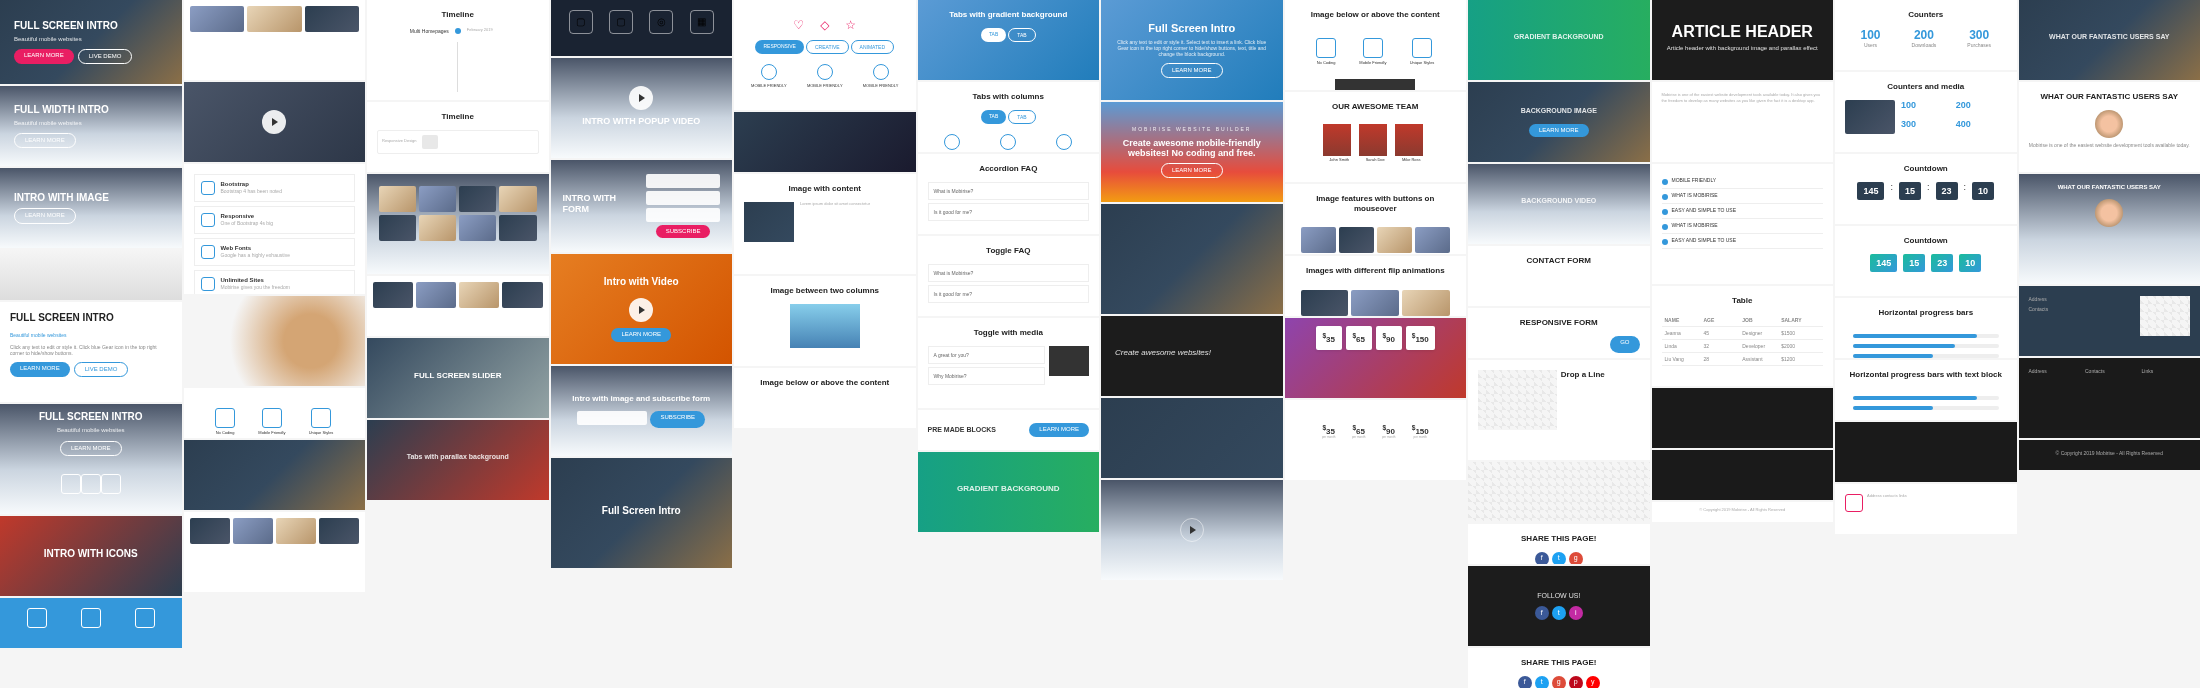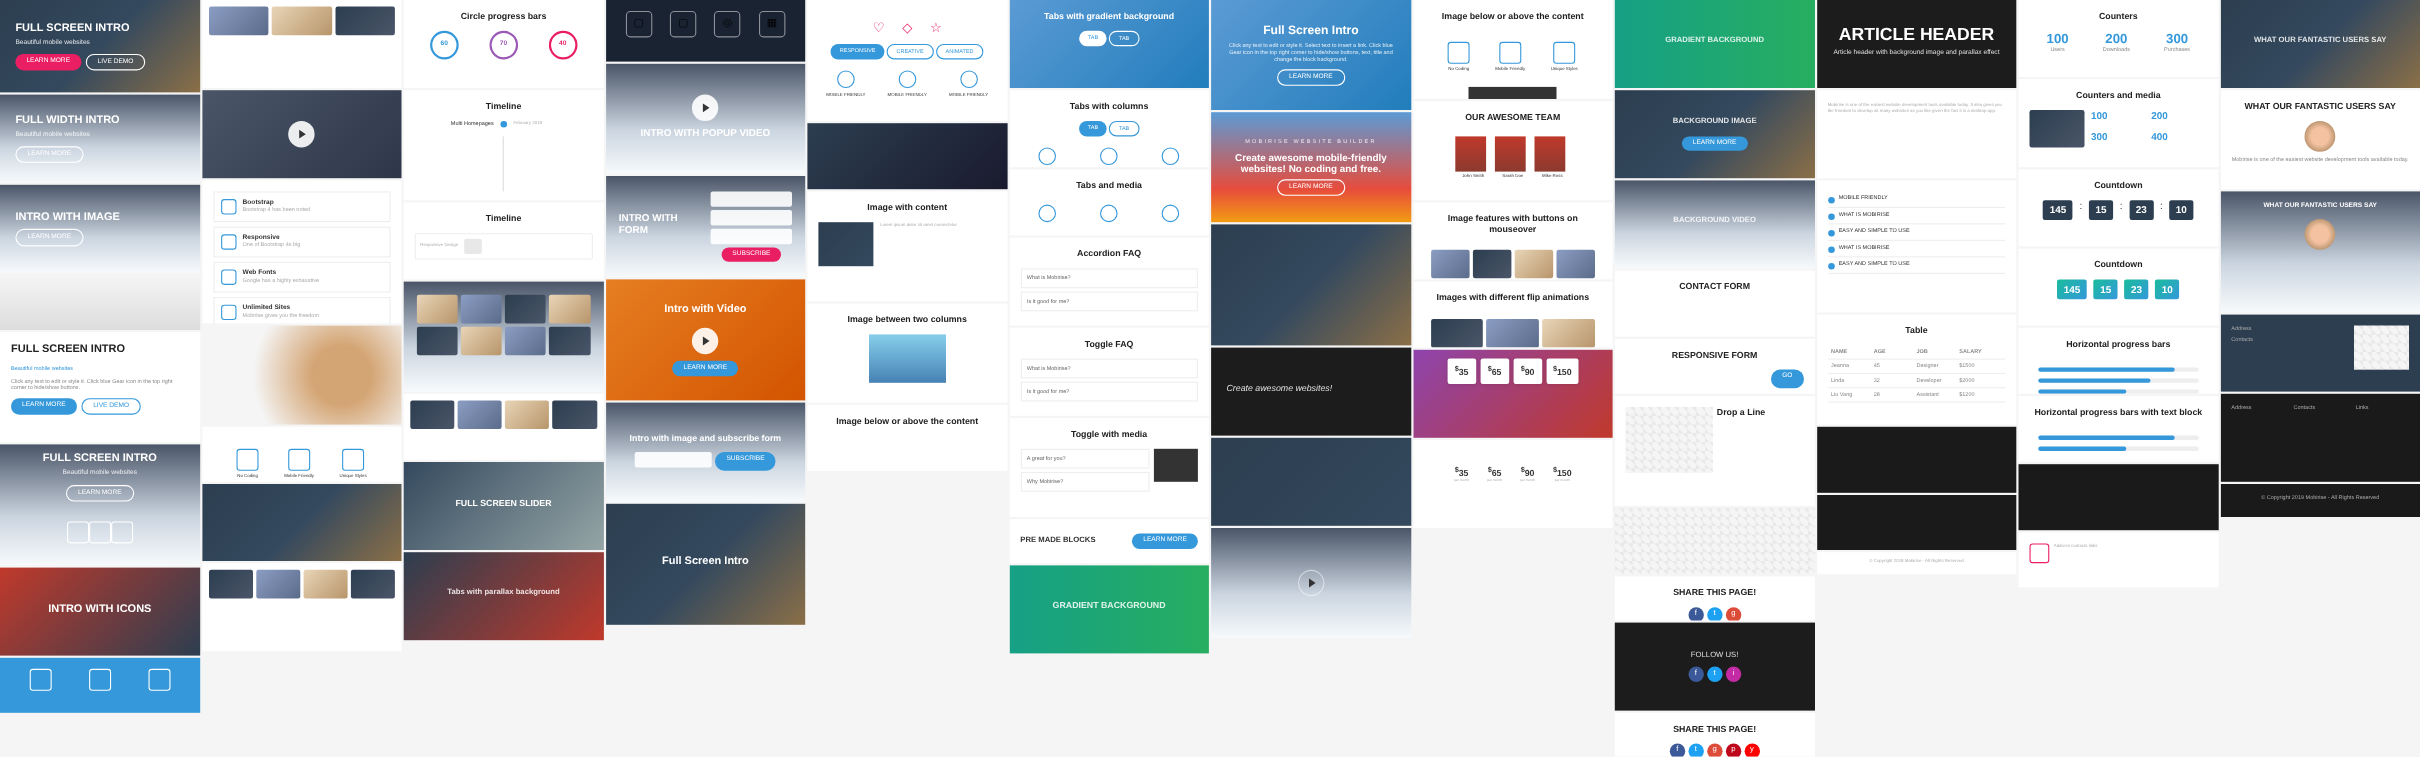--- a/index.html
+++ b/index.html
@@ -221,28 +221,20 @@
       <div class="gallery g4">
           <div class="thumb dark"></div>
           <div class="thumb"></div>
           <div class="thumb light"></div>
           <div class="thumb dark"></div>
         </div>
     </div>
   </div>
 
   <div class="col">
-    <div class="block section" style="height:80px">
-      <h3>Circle progress bars</h3>
-      <div class="circles">
-        <div class="circle c1">60</div>
-        <div class="circle c2">70</div>
-        <div class="circle c3">40</div>
-      </div>
-    </div>
     <div class="block section" style="height:100px">
       <h3>Timeline</h3>
       <div style="display:flex;gap:6px;align-items:center">
         <div style="flex:1;text-align:right;font-size:5px">Multi Homepages</div>
         <div style="width:6px;height:6px;background:#3498db;border-radius:50%"></div>
         <div style="flex:1;font-size:4px;color:#aaa">February 2019</div>
       </div>
       <div class="timeline"></div>
     </div>
     <div class="block section" style="height:70px">
@@ -374,34 +366,20 @@
           <div class="tab" style="background:#fff;color:#3498db">TAB</div>
           <div class="tab outline" style="border-color:#fff;color:#fff">TAB</div>
         </div>
     </div>
     <div class="block section" style="height:70px">
       <h3>Tabs with columns</h3>
       <div class="tabs-nav">
           <div class="tab">TAB</div>
           <div class="tab outline">TAB</div>
         </div>
-      <div class="cols3">
-          <div class="col-item">
-            <div class="ic"></div>
-          </div>
-          <div class="col-item">
-            <div class="ic"></div>
-          </div>
-          <div class="col-item">
-            <div class="ic"></div>
-          </div>
-        </div>
-    </div>
-    <div class="block section" style="height:60px">
-      <h3>Tabs and media</h3>
       <div class="cols3">
           <div class="col-item">
             <div class="ic"></div>
           </div>
           <div class="col-item">
             <div class="ic"></div>
           </div>
           <div class="col-item">
             <div class="ic"></div>
           </div>

